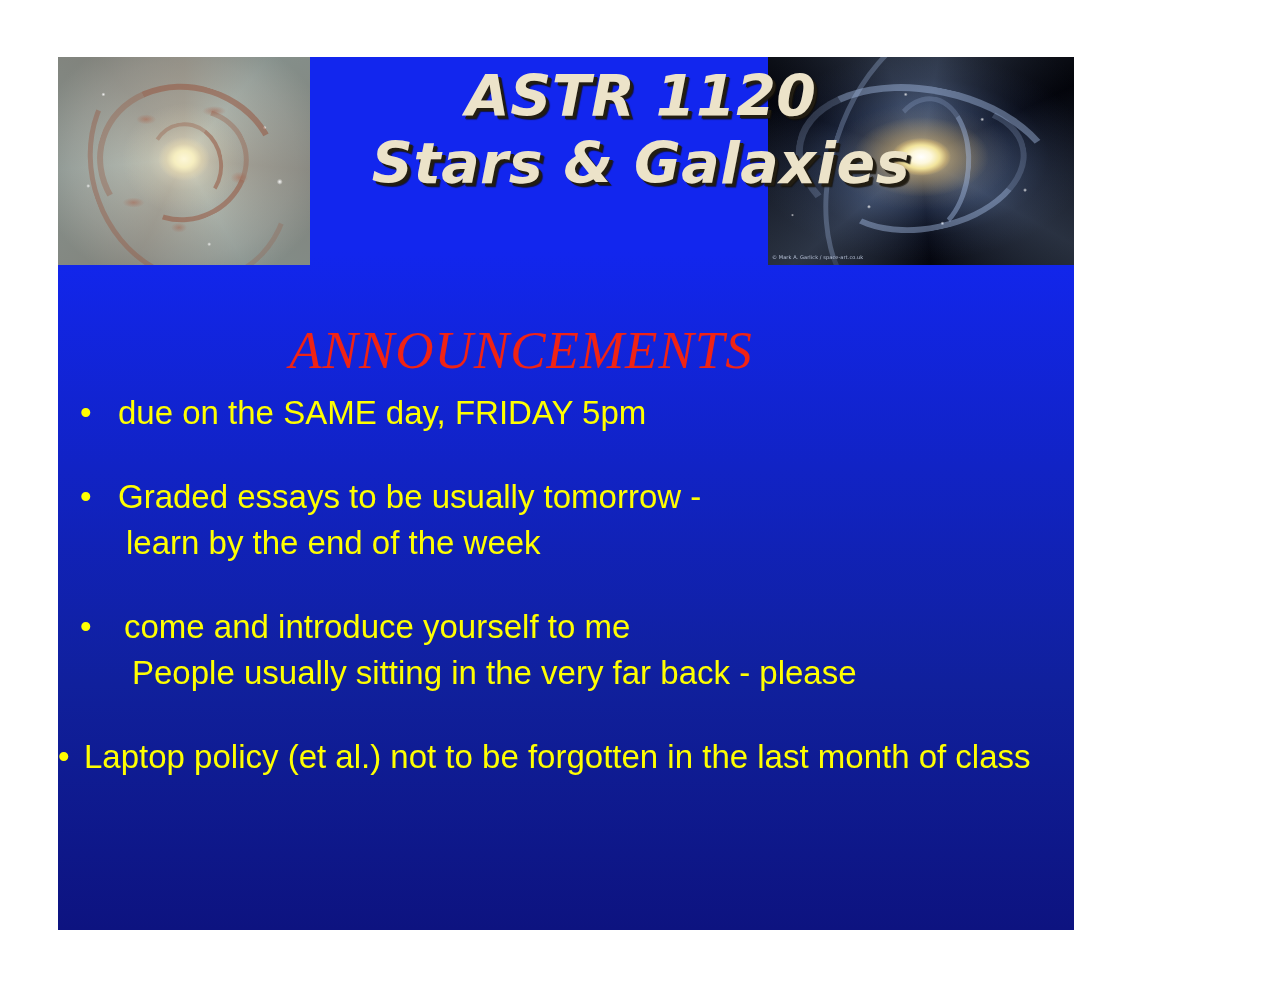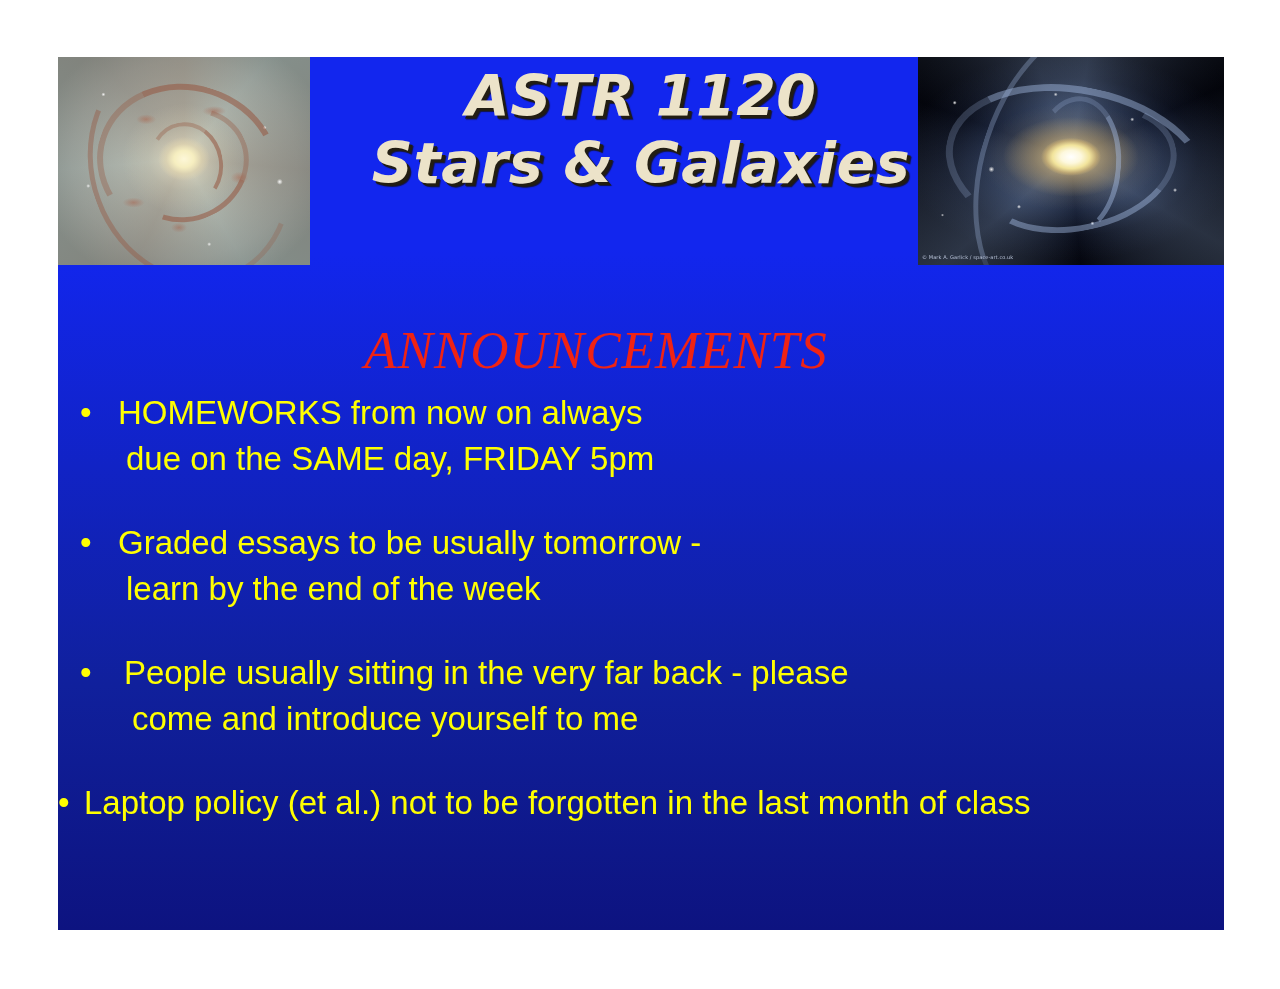--- a/index.html
+++ b/index.html
@@ -19,21 +19,21 @@
     width: 1280px;
     height: 989px;
     background: #ffffff;
   }
 
   
   #slide {
     position: absolute;
     left: 58px;
     top: 57px;
-    width: 1166px;
+    width: 1016px;
     height: 873px;
     background: linear-gradient(to bottom, #1226ee 0%, #1226ee 22%, #10209c 72%, #0d1380 100%);
     overflow: hidden;
   }
 
   
   .galaxy {
     position: absolute;
     overflow: hidden;
   }
@@ -236,38 +236,37 @@
       <span class="tline">Stars &amp; Galaxies</span>
     </div>
 
     <div id="announcements">ANNOUNCEMENTS</div>
 
     <div id="bullets">
 
       <div class="bullet" id="bullet-1">
         <span class="dot">•</span>
         <span class="btext">
-          <span class="bl">HOMEWORKS from now on always</span>
           <span class="bl">due on the SAME day, FRIDAY 5pm</span>
         </span>
       </div>
 
       <div class="bullet" id="bullet-2">
         <span class="dot">•</span>
         <span class="btext">
           <span class="bl">Graded essays to be usually tomorrow -</span>
           <span class="bl">learn by the end of the week</span>
         </span>
       </div>
 
       <div class="bullet" id="bullet-3">
         <span class="dot">•</span>
         <span class="btext">
+          <span class="bl">come and introduce yourself to me</span>
           <span class="bl">People usually sitting in the very far back - please</span>
-          <span class="bl">come and introduce yourself to me</span>
         </span>
       </div>
 
       <div class="bullet" id="bullet-4">
         <span class="dot">•</span>
         <span class="btext">
           <span class="bl">Laptop policy (et al.) not to be forgotten in the last month of class</span>
         </span>
       </div>
 

